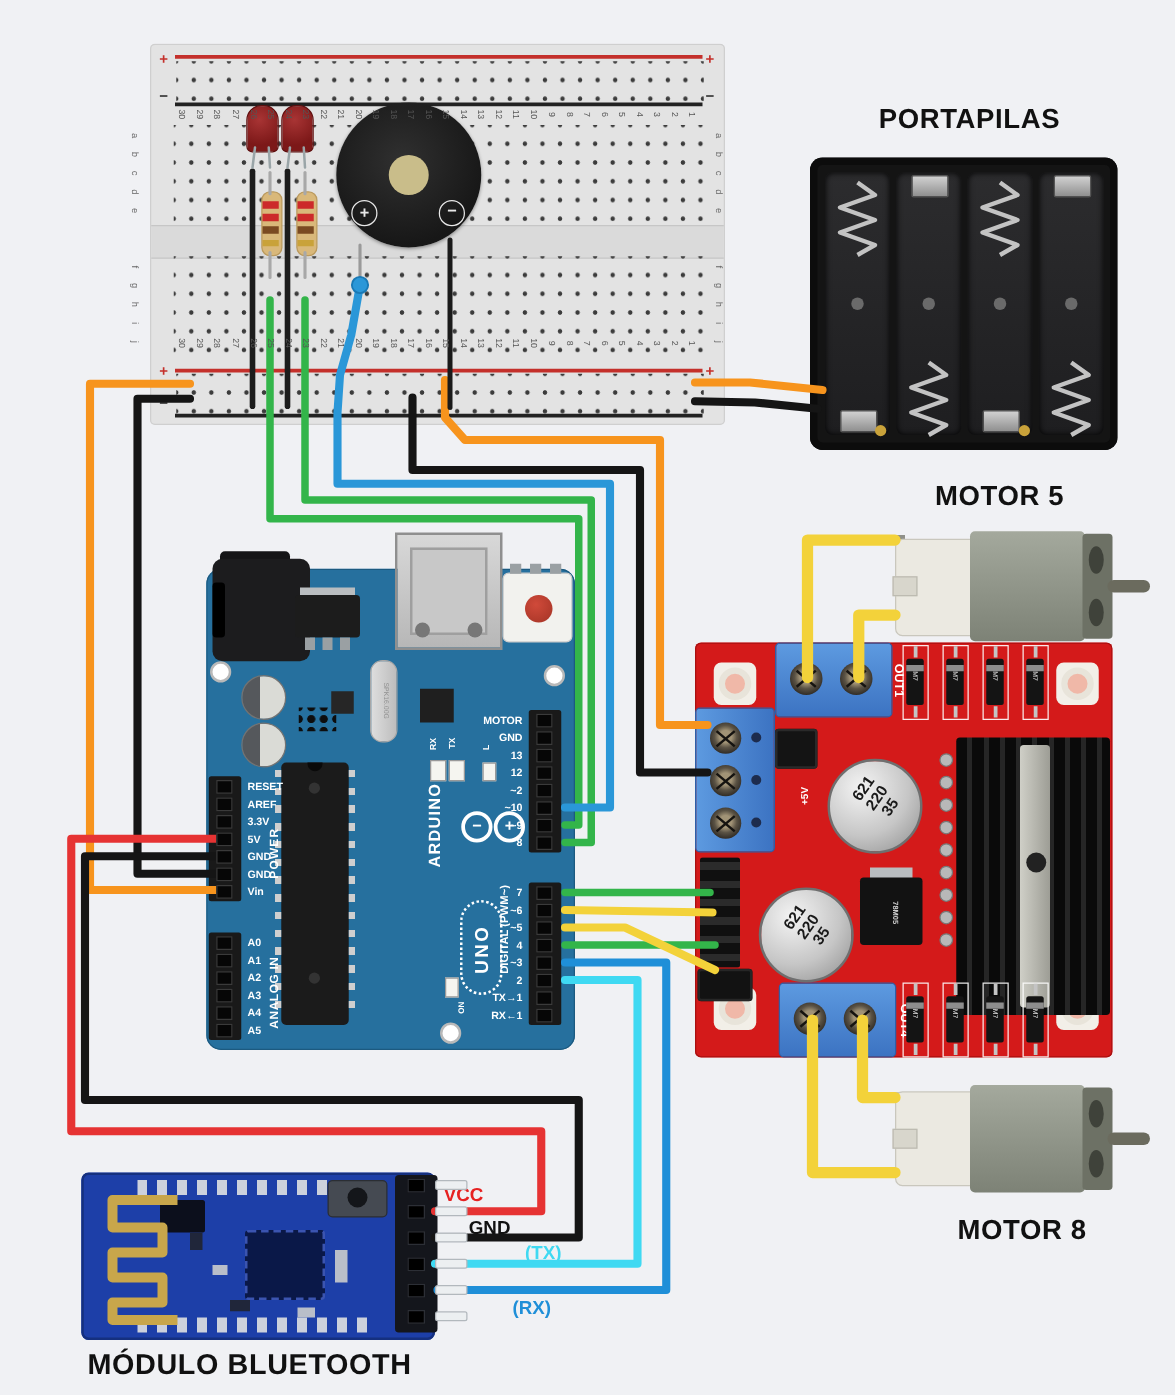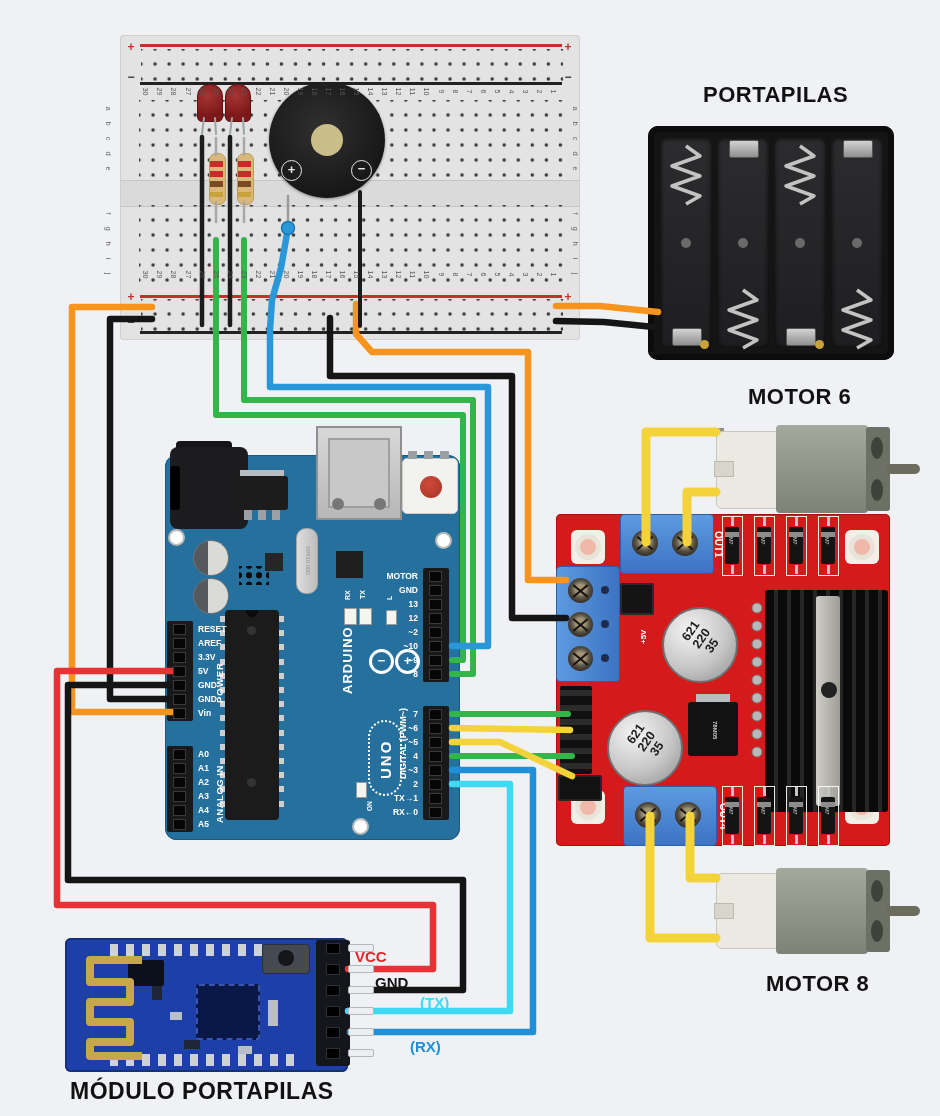--- a/index.html
+++ b/index.html
@@ -86,21 +86,21 @@
   <div class="abs" style="left:729px;top:140px;width:28px;height:16px;background:linear-gradient(#d2d2d2,#8f8f8f);border:1px solid #555;border-radius:2px;"></div>
   <div class="abs" style="left:786px;top:328px;width:28px;height:16px;background:linear-gradient(#d2d2d2,#8f8f8f);border:1px solid #555;border-radius:2px;"></div>
   <div class="abs" style="left:843px;top:140px;width:28px;height:16px;background:linear-gradient(#d2d2d2,#8f8f8f);border:1px solid #555;border-radius:2px;"></div>
   <div class="abs" style="left:681px;top:238px;width:10px;height:10px;border-radius:50%;background:#6a6a6a;"></div>
   <div class="abs" style="left:738px;top:238px;width:10px;height:10px;border-radius:50%;background:#6a6a6a;"></div>
   <div class="abs" style="left:795px;top:238px;width:10px;height:10px;border-radius:50%;background:#6a6a6a;"></div>
   <div class="abs" style="left:852px;top:238px;width:10px;height:10px;border-radius:50%;background:#6a6a6a;"></div>
   <div class="abs" style="left:700px;top:340px;width:9px;height:9px;border-radius:50%;background:#c9a23a;"></div>
   <div class="abs" style="left:815px;top:340px;width:9px;height:9px;border-radius:50%;background:#c9a23a;"></div>
 
-  <div class="big-label" style="left:748px;top:384px;">MOTOR 6</div>
+  <div class="big-label" style="left:748px;top:384px;">MOTOR 5</div>
   <div class="abs" style="left:716px;top:425px;width:196px;height:88px;">
     <div class="abs" style="left:-6px;top:3px;width:14px;height:8px;background:#8f9089;"></div>
     <div class="abs" style="left:-6px;top:63px;width:14px;height:8px;background:#8f9089;"></div>
     <div class="abs" style="left:0;top:6px;width:64px;height:76px;background:#ebe9e1;border:1px solid #c9c7bd;border-radius:6px;"></div>
     <div class="abs" style="left:-2px;top:36px;width:18px;height:14px;background:#d8d6cc;border:1px solid #bdbbb1;"></div>
     <div class="abs" style="left:60px;top:0;width:92px;height:88px;background:linear-gradient(180deg,#a4a99d,#7d8276);border-radius:4px;"></div>
     <div class="abs" style="left:150px;top:2px;width:24px;height:84px;background:#6d7165;border-radius:3px;"></div>
     <div class="abs" style="left:155px;top:12px;width:12px;height:22px;border-radius:50%;background:#3f423a;"></div>
     <div class="abs" style="left:155px;top:54px;width:12px;height:22px;border-radius:50%;background:#3f423a;"></div>
     <div class="abs" style="left:170px;top:39px;width:34px;height:10px;background:#6b6b5e;border-radius:5px;"></div>
@@ -247,21 +247,21 @@
   <div class="abs" style="left:152px;top:986px;width:10px;height:14px;background:#20263a;"></div>
   <div class="abs" style="left:268px;top:1000px;width:10px;height:26px;background:#b9bec9;"></div>
   <div class="abs" style="left:262px;top:944px;width:46px;height:28px;background:#454a52;border:1px solid #2b2e33;border-radius:4px;"></div>
   <div class="abs" style="left:278px;top:950px;width:16px;height:16px;border-radius:50%;background:#14161a;"></div>
   <div class="abs" style="left:316px;top:940px;width:34px;height:126px;background:#14161c;border-radius:3px;"></div>
 
   <div class="wire-label" style="left:355px;top:948px;color:#e62222;">VCC</div>
   <div class="wire-label" style="left:375px;top:974px;color:#111;">GND</div>
   <div class="wire-label" style="left:420px;top:994px;color:#3fd9f2;">(TX)</div>
   <div class="wire-label" style="left:410px;top:1038px;color:#1f8fd8;">(RX)</div>
-  <div class="big-label" style="left:70px;top:1078px;font-size:23px;">MÓDULO PORTAPILAS</div>
+  <div class="big-label" style="left:70px;top:1078px;font-size:23px;">MÓDULO BLUETOOTH</div>
 
   <svg id="overlay" width="940" height="1116" viewBox="0 0 940 1116" style="position:absolute;left:0;top:0;pointer-events:none;">
 
     <path d="M142,960 L90,960 L90,982 L130,982 L130,1002 L90,1002 L90,1022 L130,1022 L130,1042 L90,1042 L90,1056 L142,1056" fill="none" stroke="#c8a64b" stroke-width="8" stroke-linejoin="round"></path>
 
     <g stroke="#c3c3c3" stroke-width="3.5" fill="none" stroke-linejoin="round">
       <path d="M686,146 l14,10 l-28,10 l28,10 l-28,10 l28,10 l-14,8"></path>
       <path d="M800,146 l14,10 l-28,10 l28,10 l-28,10 l28,10 l-14,8"></path>
       <path d="M743,290 l14,10 l-28,10 l28,10 l-28,10 l28,10 l-14,8"></path>
       <path d="M857,290 l14,10 l-28,10 l28,10 l-28,10 l28,10 l-14,8"></path>
@@ -420,21 +420,21 @@
     <div class="pinlabel" style="left: 374px; top: 736.5px; width: 44px; text-align: right;">~5</div>
     <div class="pin" style="left: 429px; top: 736.5px;"></div>
     <div class="pinlabel" style="left: 374px; top: 750.5px; width: 44px; text-align: right;">4</div>
     <div class="pin" style="left: 429px; top: 750.5px;"></div>
     <div class="pinlabel" style="left: 374px; top: 764.5px; width: 44px; text-align: right;">~3</div>
     <div class="pin" style="left: 429px; top: 764.5px;"></div>
     <div class="pinlabel" style="left: 374px; top: 778.5px; width: 44px; text-align: right;">2</div>
     <div class="pin" style="left: 429px; top: 778.5px;"></div>
     <div class="pinlabel" style="left: 374px; top: 792.5px; width: 44px; text-align: right;">TX→1</div>
     <div class="pin" style="left: 429px; top: 792.5px;"></div>
-    <div class="pinlabel" style="left: 374px; top: 806.5px; width: 44px; text-align: right;">RX←0</div>
+    <div class="pinlabel" style="left: 374px; top: 806.5px; width: 44px; text-align: right;">RX←1</div>
     <div class="pin" style="left: 429px; top: 806.5px;"></div>
     <div class="pinlabel" style="left: 198px; top: 623.5px; width: 50px; text-align: left;">RESET</div>
     <div class="pin" style="left: 173px; top: 623.5px;"></div>
     <div class="pinlabel" style="left: 198px; top: 637.5px; width: 50px; text-align: left;">AREF</div>
     <div class="pin" style="left: 173px; top: 637.5px;"></div>
     <div class="pinlabel" style="left: 198px; top: 651.5px; width: 50px; text-align: left;">3.3V</div>
     <div class="pin" style="left: 173px; top: 651.5px;"></div>
     <div class="pinlabel" style="left: 198px; top: 665.5px; width: 50px; text-align: left;">5V</div>
     <div class="pin" style="left: 173px; top: 665.5px;"></div>
     <div class="pinlabel" style="left: 198px; top: 679.5px; width: 50px; text-align: left;">GND</div>

